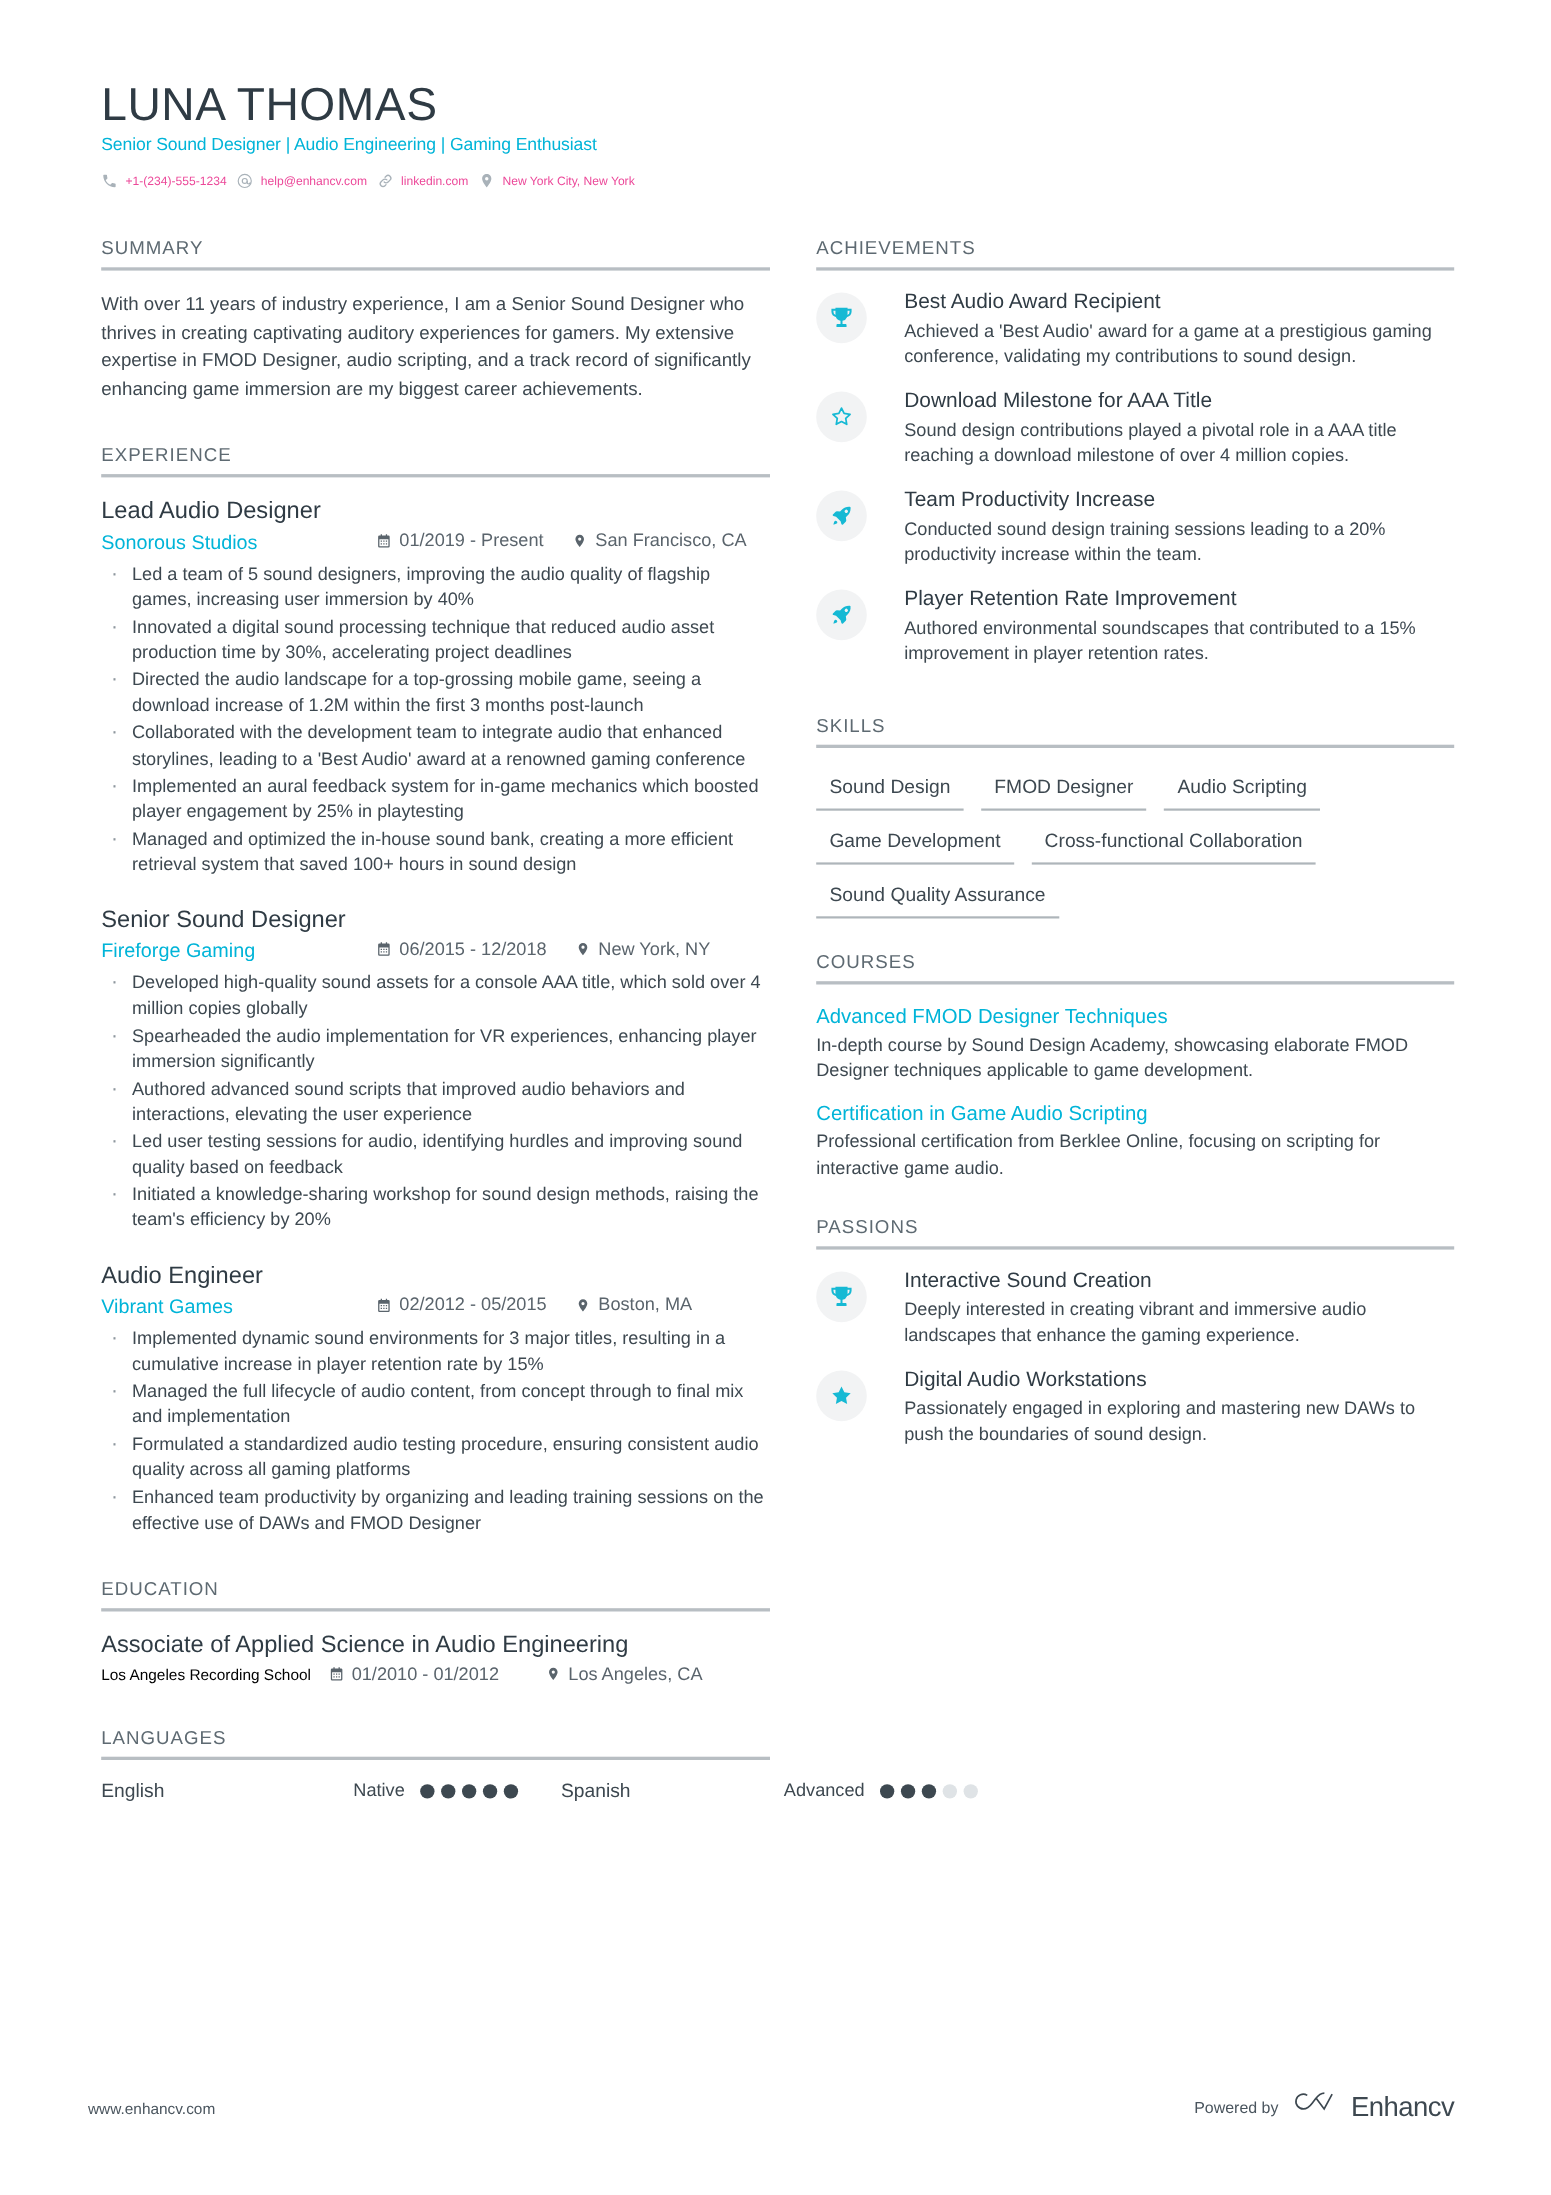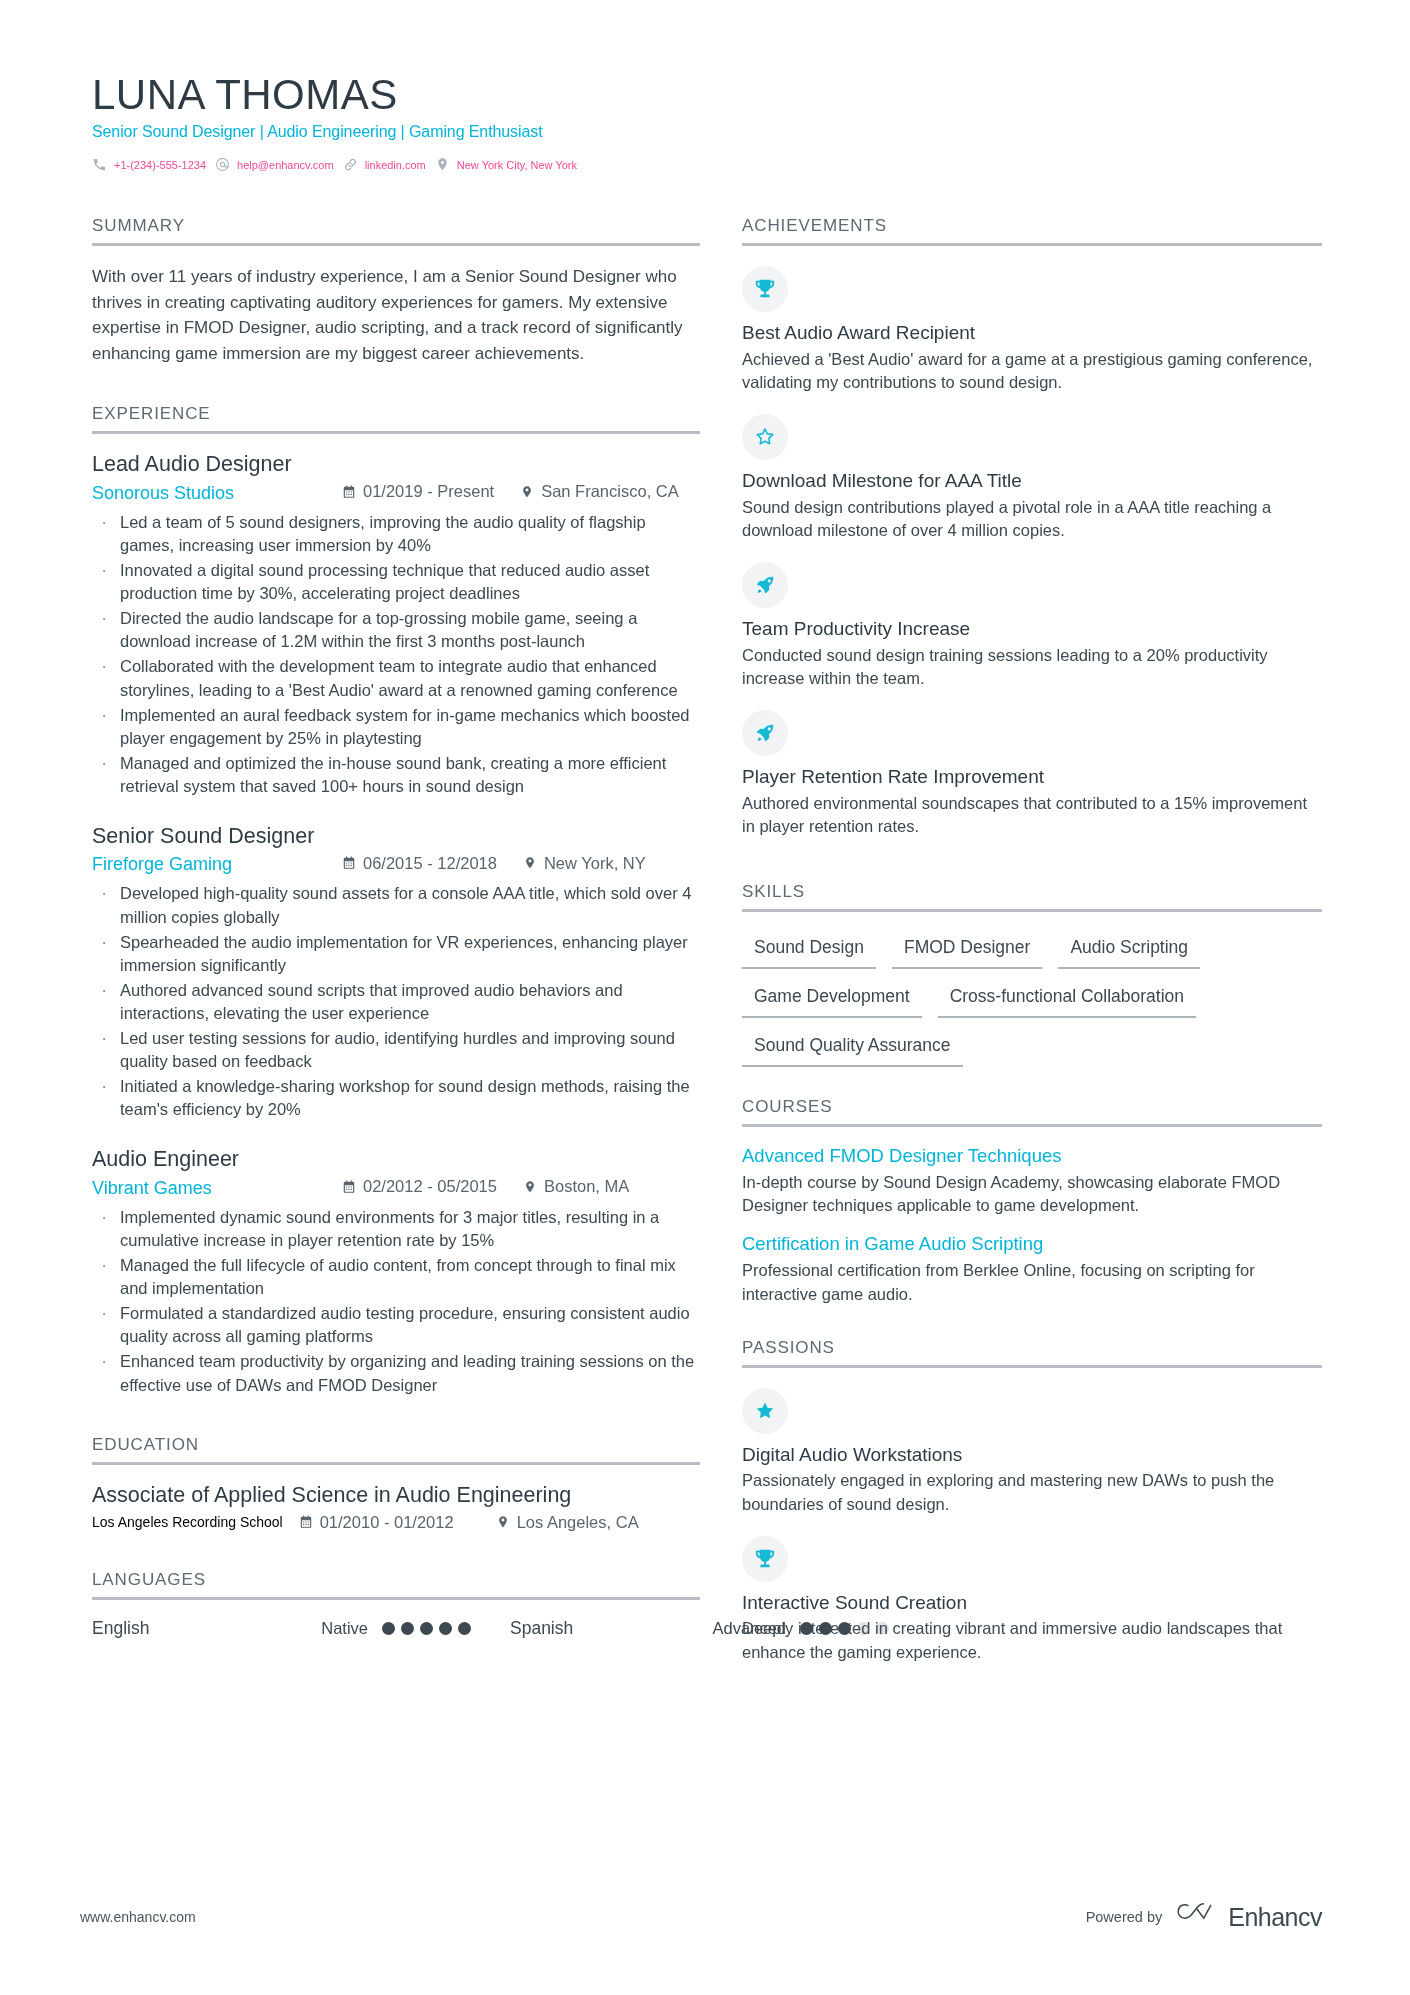--- a/index.html
+++ b/index.html
@@ -184,24 +184,23 @@
     width: 13px; height: 13px;
     border-radius: 50%;
     background: #3d4850;
   }
   .dot.off { background: #dfe3e6; }
   .lang-gap { width: 36px; flex: 0 0 36px; }
 
   
   .ach-item {
     display: flex;
-    gap: 10px;
+    gap: 34px;
     margin-bottom: 18px;
     align-items: flex-start;
-    flex-direction: column;
   }
   .ach-icon {
     width: 46px; height: 46px;
     flex: 0 0 46px;
     border-radius: 50%;
     background: #f2f3f4;
     display: flex;
     align-items: center;
     justify-content: center;
     color: #16b9d4;
@@ -586,38 +585,38 @@
 
       <div class="spacer-sm"></div>
 
       <div class="sec">
         <div class="sec-title">PASSIONS</div>
         <div class="sec-rule"></div>
 
         <div class="ach-item">
           <span class="ach-icon">
             <svg width="22" height="22" viewBox="0 0 24 24" fill="currentColor">
+                <path d="M18 3V2H6v1H2v3c0 2.6 1.9 4.8 4.4 5.2A5.9 5.9 0 0 0 11 14.9V18H8a1 1 0 0 0-1 1v2h10v-2a1 1 0 0 0-1-1h-3v-3.1a5.9 5.9 0 0 0 4.6-3.7C20.1 10.8 22 8.6 22 6V3h-4zM4 6V5h2v4.1A3.5 3.5 0 0 1 4 6zm16 0a3.5 3.5 0 0 1-2 3.1V5h2v1z"></path>
+              </svg>
+          </span>
+          <span class="ach-body">
+            <span class="ach-title" style="display:block">Interactive Sound Creation</span>
+            <span class="ach-desc" style="display:block">Deeply interested in creating vibrant and immersive audio landscapes that enhance the gaming experience.</span>
+          </span>
+        </div>
+
+        <div class="ach-item">
+          <span class="ach-icon">
+            <svg width="22" height="22" viewBox="0 0 24 24" fill="currentColor">
                 <path d="M12 2.8l2.8 5.7 6.3.9-4.6 4.4 1.1 6.2-5.6-3-5.6 3 1.1-6.2-4.6-4.4 6.3-.9z"></path>
               </svg>
           </span>
           <span class="ach-body">
             <span class="ach-title" style="display:block">Digital Audio Workstations</span>
             <span class="ach-desc" style="display:block">Passionately engaged in exploring and mastering new DAWs to push the boundaries of sound design.</span>
-          </span>
-        </div>
-
-        <div class="ach-item">
-          <span class="ach-icon">
-            <svg width="22" height="22" viewBox="0 0 24 24" fill="currentColor">
-                <path d="M18 3V2H6v1H2v3c0 2.6 1.9 4.8 4.4 5.2A5.9 5.9 0 0 0 11 14.9V18H8a1 1 0 0 0-1 1v2h10v-2a1 1 0 0 0-1-1h-3v-3.1a5.9 5.9 0 0 0 4.6-3.7C20.1 10.8 22 8.6 22 6V3h-4zM4 6V5h2v4.1A3.5 3.5 0 0 1 4 6zm16 0a3.5 3.5 0 0 1-2 3.1V5h2v1z"></path>
-              </svg>
-          </span>
-          <span class="ach-body">
-            <span class="ach-title" style="display:block">Interactive Sound Creation</span>
-            <span class="ach-desc" style="display:block">Deeply interested in creating vibrant and immersive audio landscapes that enhance the gaming experience.</span>
           </span>
         </div>
       </div>
 
     </div>
   </div>
 
   <div class="footer">
     <span class="footer-url">www.enhancv.com</span>
     <span class="footer-right">

